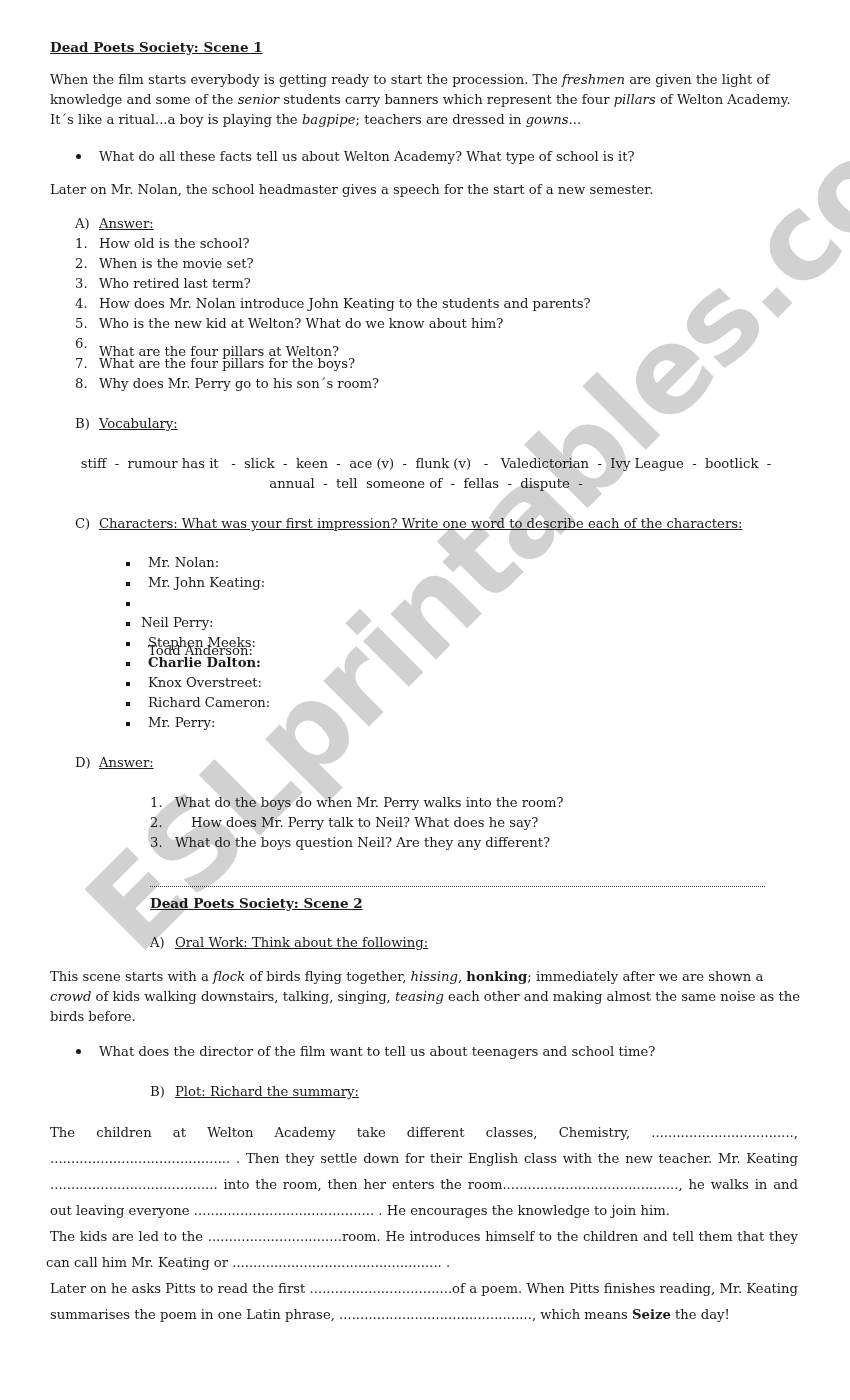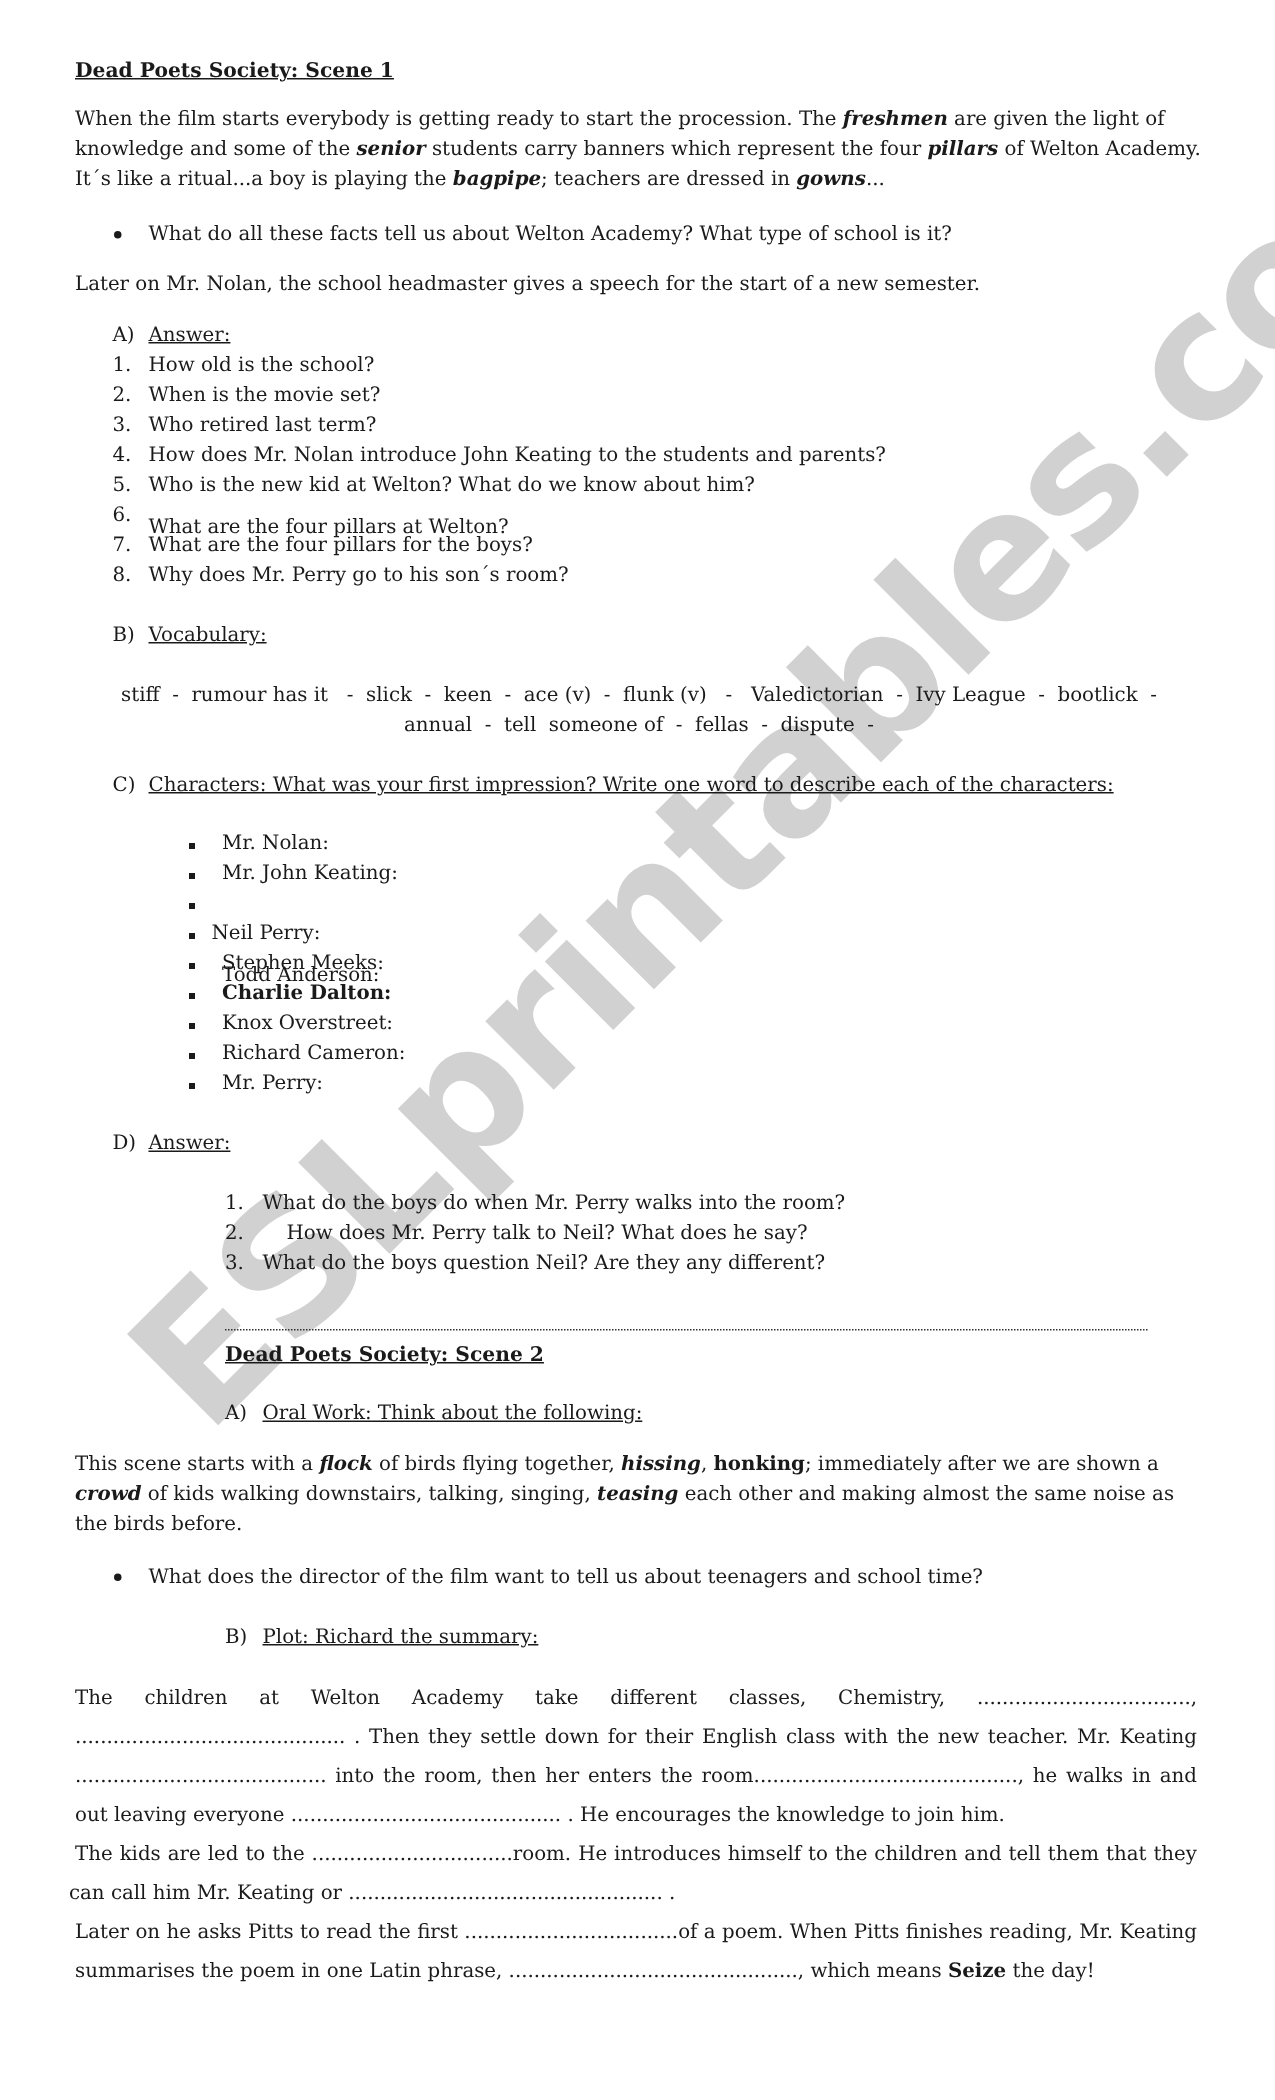--- a/index.html
+++ b/index.html
@@ -5,21 +5,21 @@
     html, body { margin: 0; padding: 0; background: #ffffff; }
     body {
       width: 850px; height: 1400px; position: relative; overflow: hidden;
       font-family: "DejaVu Serif", "Liberation Serif", serif;
       color: #1a1a1a; font-size: 13.2px;
     }
     .page { position: absolute; left: 0; top: 0; width: 850px; height: 1400px; }
     .abs { position: absolute; white-space: nowrap; line-height: 20px; }
     .title { font-weight: bold; text-decoration: underline; font-size: 13.5px; }
     .u { text-decoration: underline; }
-    .bi { font-weight: bold; font-style: italic; margin-top: 31px; }
+    .bi { font-weight: normal; font-style: italic; margin-top: 31px; }
     .b { font-weight: bold; }
     .it { }
     .para { position: absolute; left: 50px; width: 752px; line-height: 20px; }
     .justify { text-align: justify; text-align-last: justify; }
     .nojust { text-align: left; }
     .bullet-dot { position: absolute; width: 5px; height: 5px; border-radius: 50%; background: #1a1a1a; }
     .bullet-sq { position: absolute; width: 4px; height: 4px; background: #1a1a1a; }
     .dots-line { position: absolute; left: 150px; top: 886px; width: 615px; border-top: 1.5px dotted #333; }
     .watermark {
       position: absolute; left: 60px; top: 560px;

